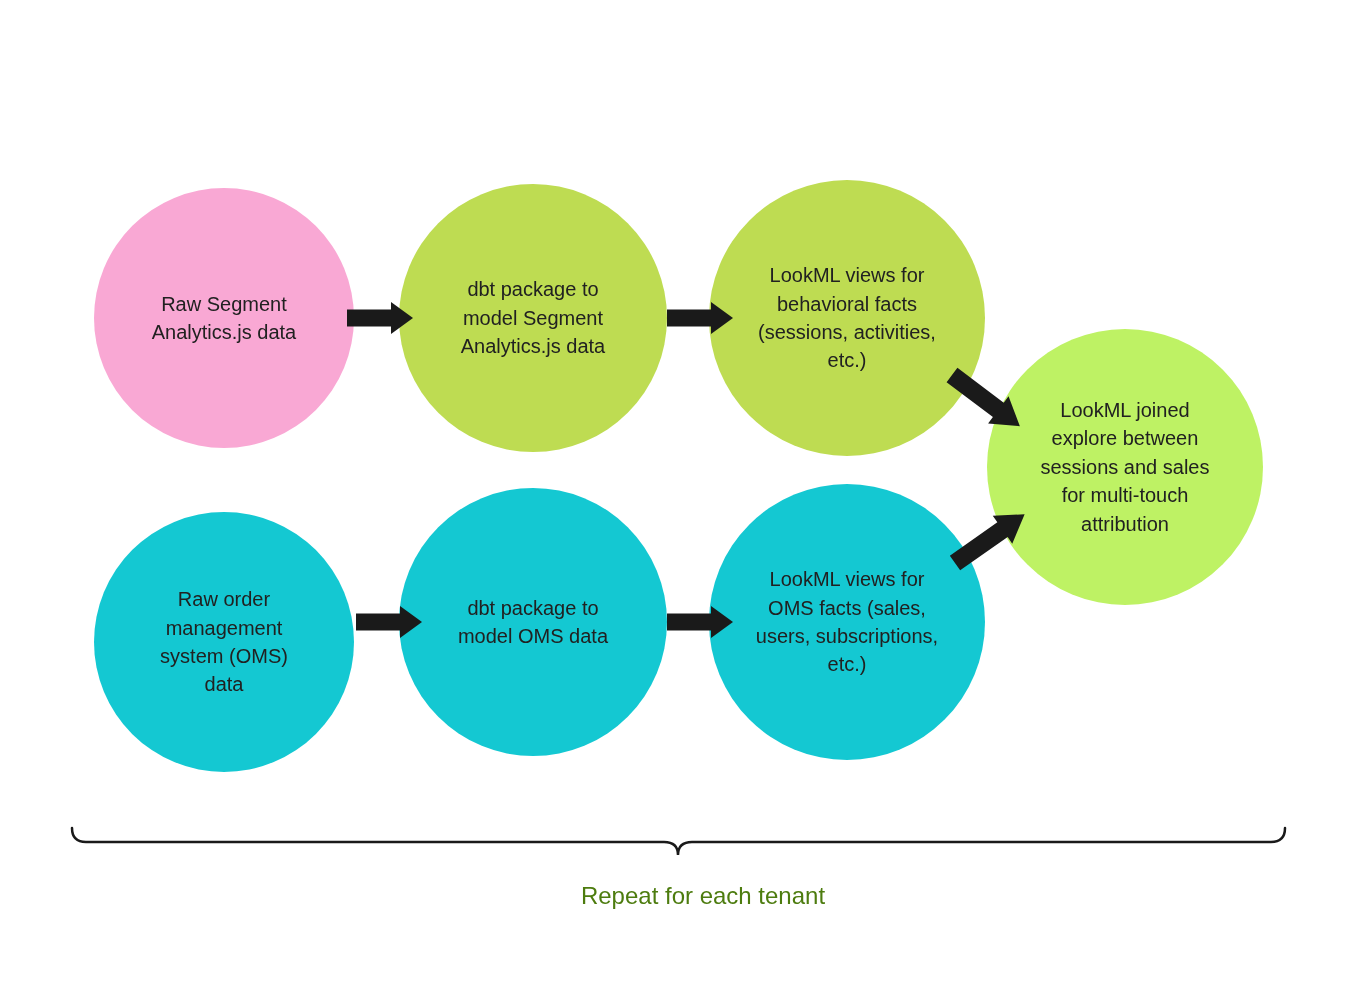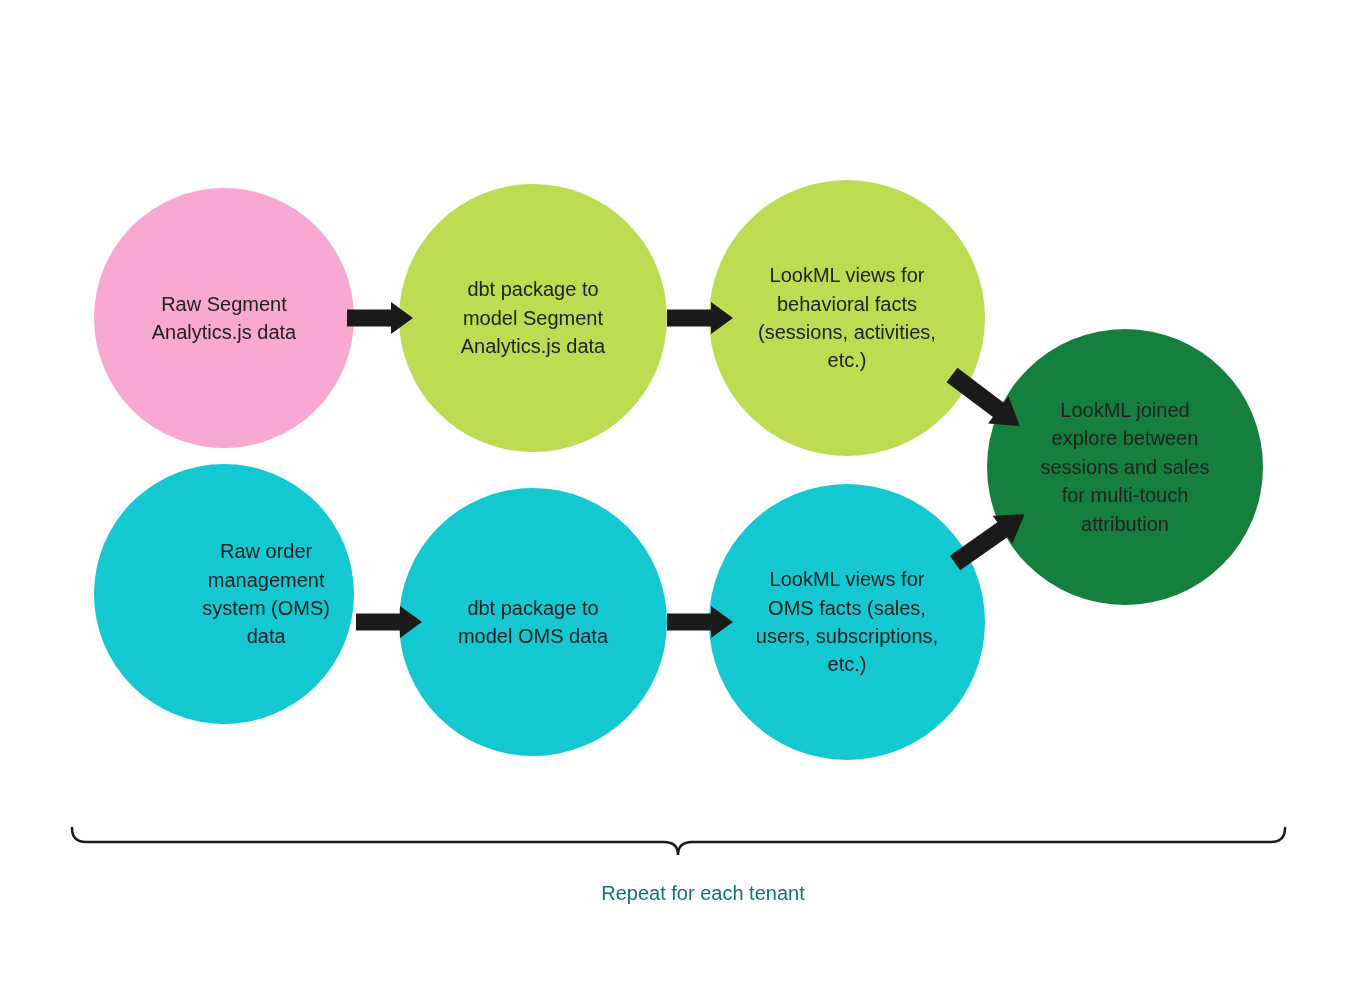--- a/index.html
+++ b/index.html
@@ -29,41 +29,41 @@
     white-space: pre-line;
     font-size: 20px;
     line-height: 1.42;
     color: #212121;
     font-weight: 400;
   }
   
   .n-top-1    { left: 94px;  top: 188px; width: 260px; height: 260px; }
   .n-top-2    { left: 399px; top: 184px; width: 268px; height: 268px; }
   .n-top-3    { left: 709px; top: 180px; width: 276px; height: 276px; }
-  .n-bottom-1 { left: 94px;  top: 464px; width: 260px; height: 260px; justify-content: flex-end; }
+  .n-bottom-1 { left: 94px;  top: 512px; width: 260px; height: 260px; }
   .n-bottom-2 { left: 399px; top: 488px; width: 268px; height: 268px; }
   .n-bottom-3 { left: 709px; top: 484px; width: 276px; height: 276px; }
   .n-merge    { left: 987px; top: 329px; width: 276px; height: 276px; }
 
   .overlay {
     position: absolute;
     left: 0;
     top: 0;
     width: 1358px;
     height: 999px;
     pointer-events: none;
   }
   .caption {
     position: absolute;
     left: 553px;
     top: 882px;
     width: 300px;
     text-align: center;
-    font-size: 20px;
-    color: #0f766e;
+    font-size: 24px;
+    color: #4d7c0f;
   }
 </style>
 </head>
 <body style="color: rgb(33, 33, 33); background: rgb(255, 255, 255);">
 
 <div class="canvas">
 
   <div class="node n-top-1" style="background-color: #f9a8d4;">
     <div class="label">Raw Segment
 Analytics.js data</div>
@@ -90,21 +90,21 @@
     <div class="label">dbt package to
 model OMS data</div>
   </div>
   <div class="node n-bottom-3" style="background-color: rgb(20, 200, 210);">
     <div class="label">LookML views for
 OMS facts (sales,
 users, subscriptions,
 etc.)</div>
   </div>
 
-  <div class="node n-merge" style="background-color: #15803d;">
+  <div class="node n-merge" style="background-color: #bef264;">
     <div class="label">LookML joined
 explore between
 sessions and sales
 for multi-touch
 attribution</div>
   </div>
 
   <svg class="overlay" viewBox="0 0 1358 999" xmlns="http://www.w3.org/2000/svg">
 
     <g transform="translate(347,318)">

